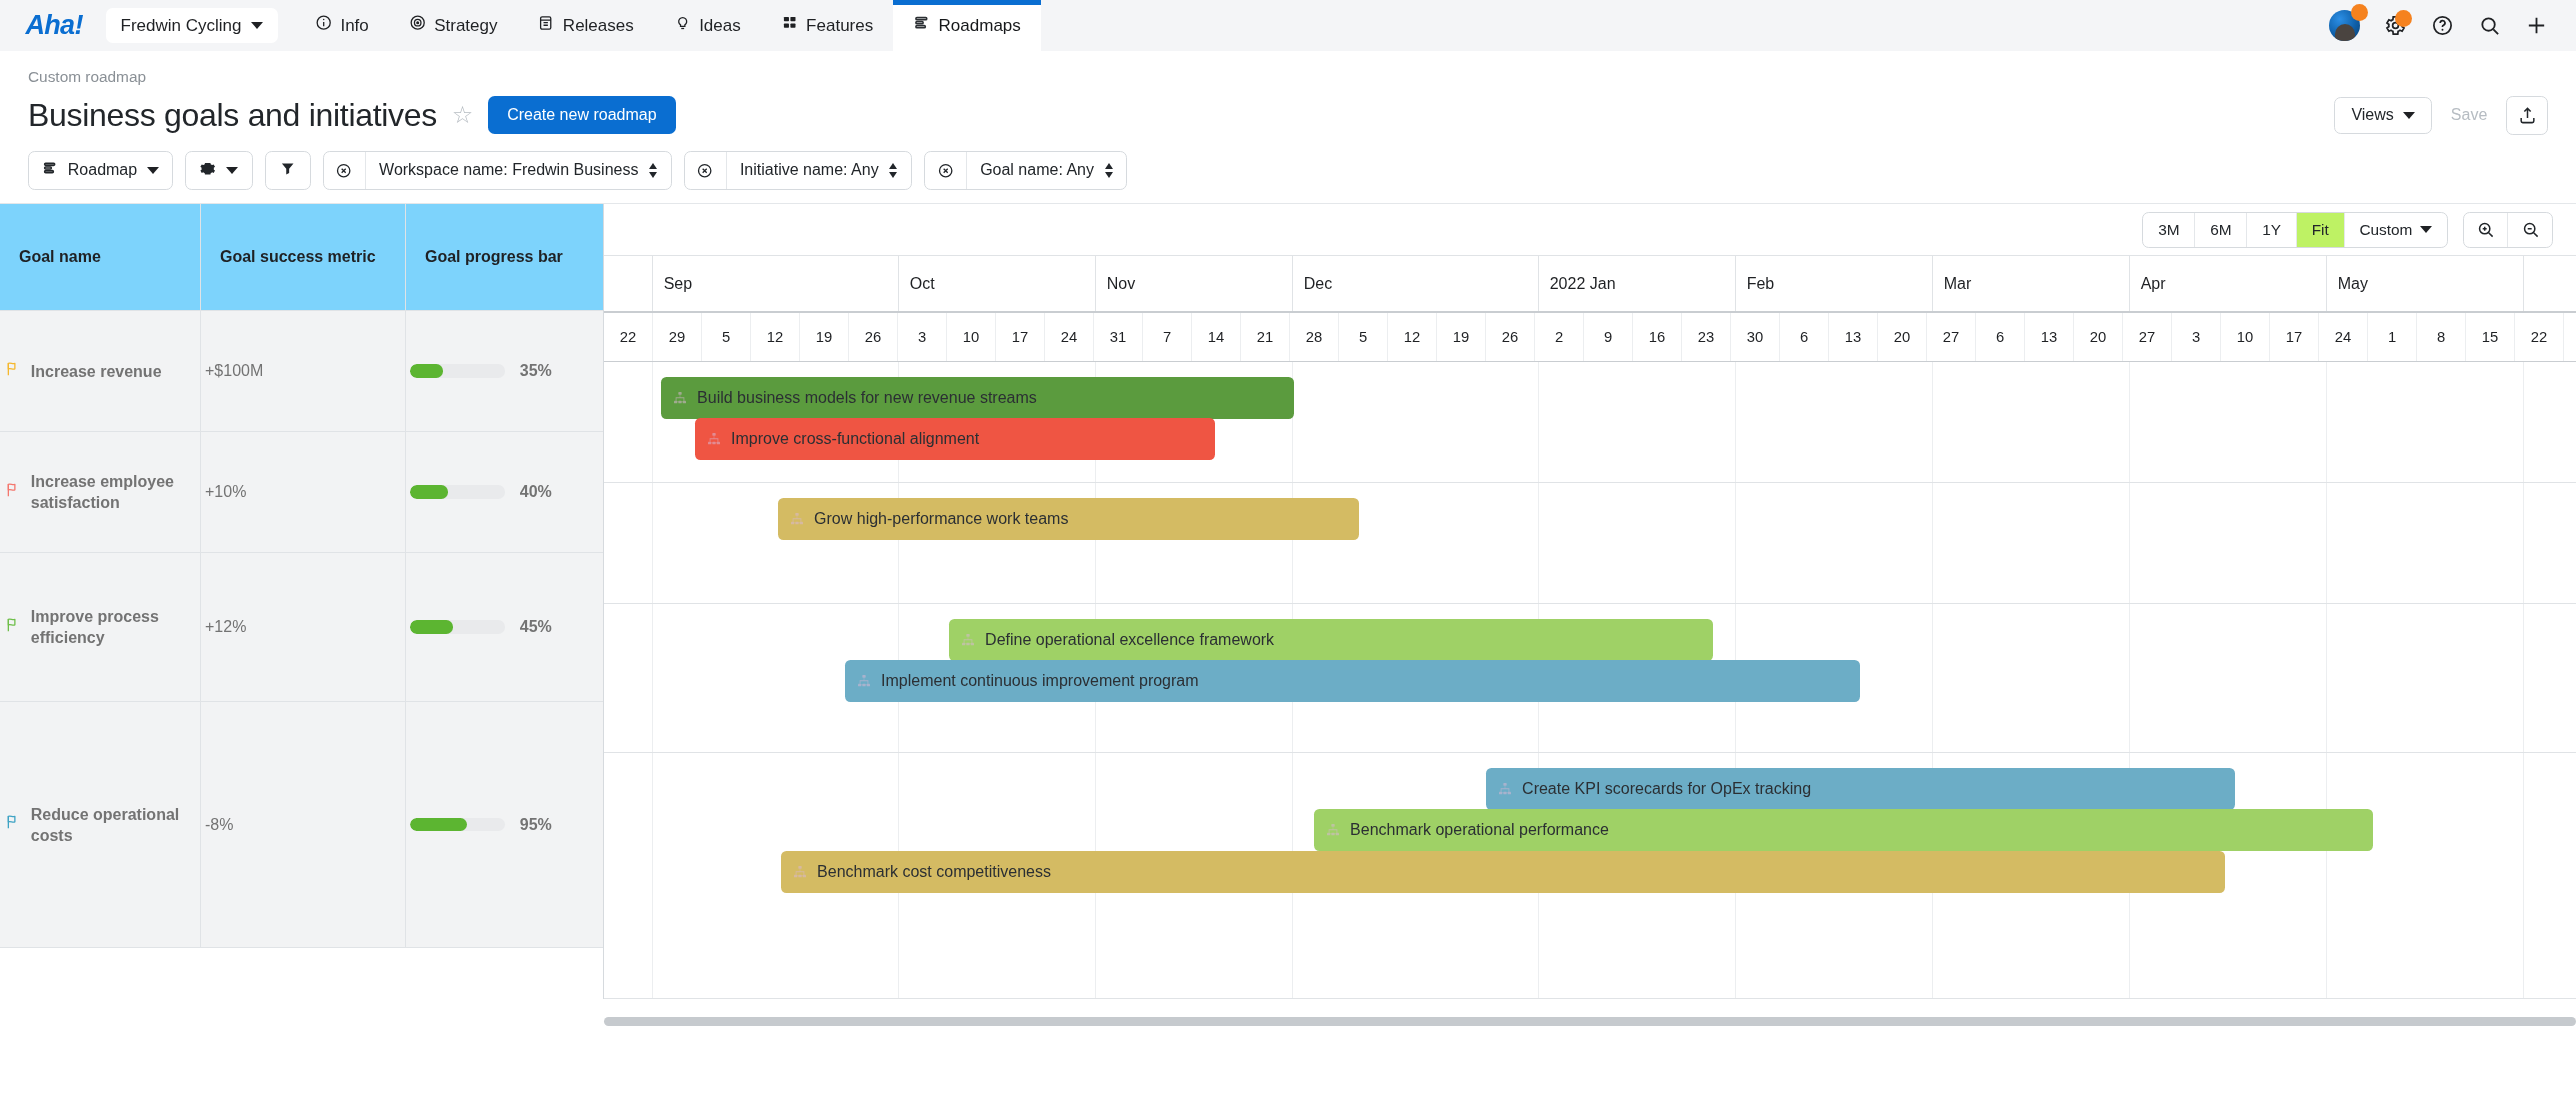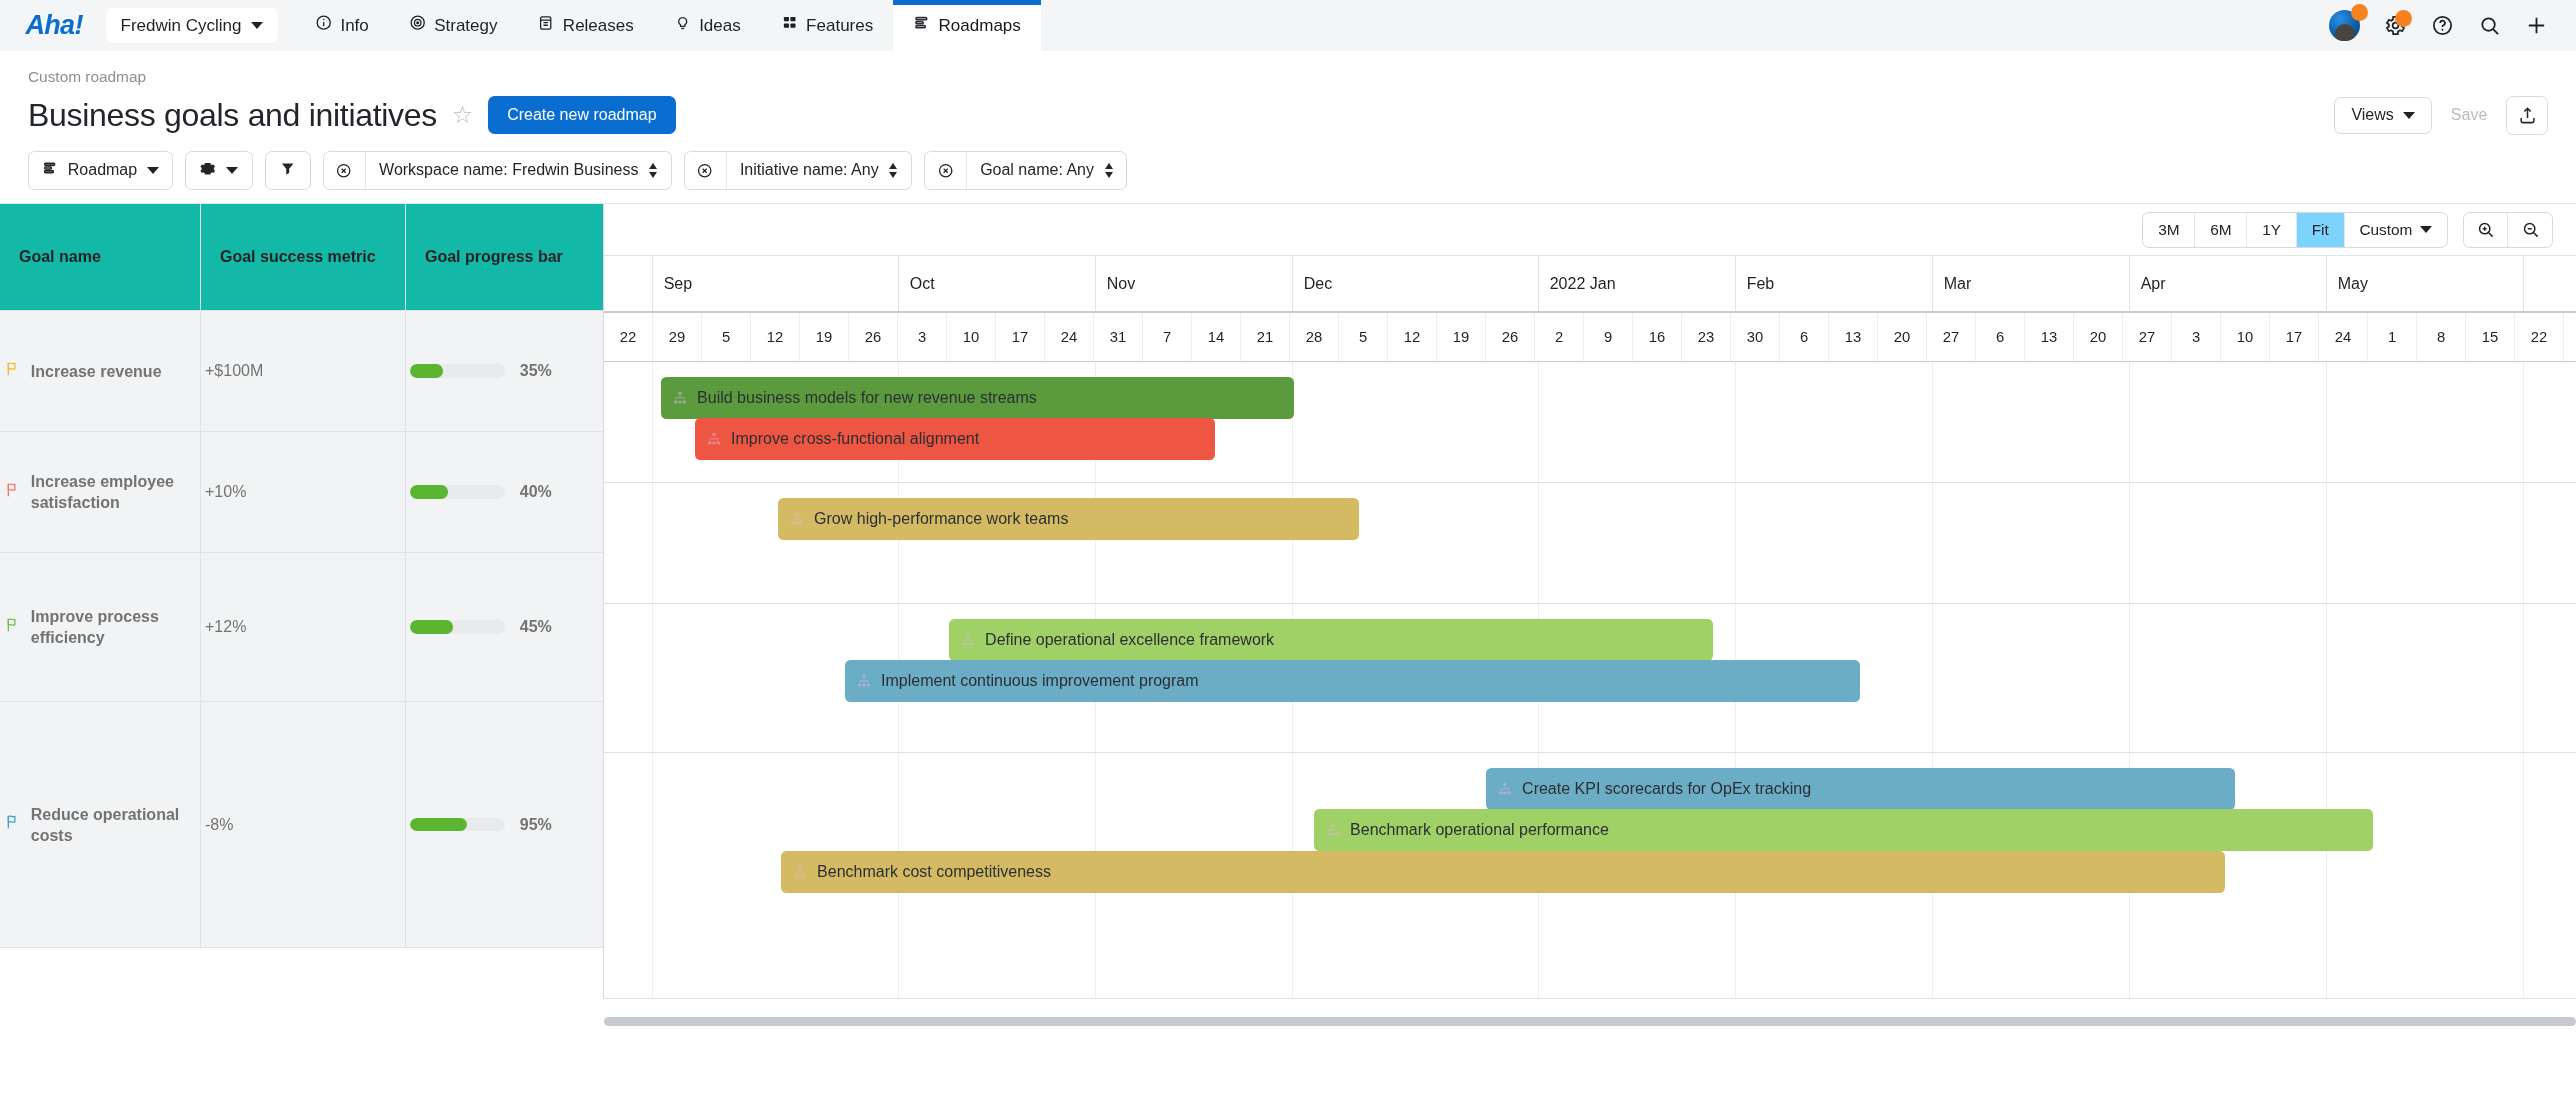--- a/index.html
+++ b/index.html
@@ -127,21 +127,21 @@
   .updown { display: flex; flex-direction: column; gap: 2.7px; }
   .updown i { width: 0; height: 0; border-left: 4.7px solid transparent;
               border-right: 4.7px solid transparent; display: block; }
   .updown i.up { border-bottom: 6px solid #22262a; }
   .updown i.dn { border-top: 6px solid #22262a; }
 
   
   .board { display: flex; border-top: 1.3px solid #e4e7ea; }
   .left-pane { width: 604px; flex: none; border-right: 1.3px solid #d6dade; }
   .lp-head {
-    height: 107px; background: #14b8a6;
+    height: 107px; background: #7dd3fc;
     display: flex; border-bottom: 1.3px solid #e0e3e6;
   }
   .lp-head .cell {
     display: flex; align-items: center; padding: 0 19px;
     font-size: 16px; font-weight: bold; color: #1f2124;
     border-right: 1.3px solid #e0e3e6;
   }
   .col-name { width: 201px; }
   .col-metric { width: 205px; }
   .col-progress { width: 196px; border-right: none !important; }
@@ -169,21 +169,21 @@
   .seg {
     display: flex; border: 1.3px solid #d6dade; border-radius: 6.7px;
     overflow: hidden; height: 36px; background: #fff;
   }
   .seg > div {
     display: flex; align-items: center; padding: 0 14.8px;
     font-size: 15.4px; color: #22262a; border-right: 1.3px solid #e4e7ea;
     cursor: pointer;
   }
   .seg > div:last-child { border-right: none; }
-  .seg > div.on { background: #7dd3fc; }
+  .seg > div.on { background: #bef264; }
   .zoomgrp { display: flex; border: 1.3px solid #d6dade; border-radius: 6.7px;
              overflow: hidden; height: 36px; background: #fff; }
   .zoomgrp > div { width: 44px; display: flex; align-items: center;
                    justify-content: center; border-right: 1.3px solid #e4e7ea; cursor: pointer; }
   .zoomgrp > div:last-child { border-right: none; }
 
   .months { display: flex; height: 56px; border-top: 1.3px solid #e0e3e6; }
   .month {
     border-right: 1.3px solid #e0e3e6; font-size: 16px; color: #1f2124;
     display: flex; align-items: center; padding-left: 10.7px;

